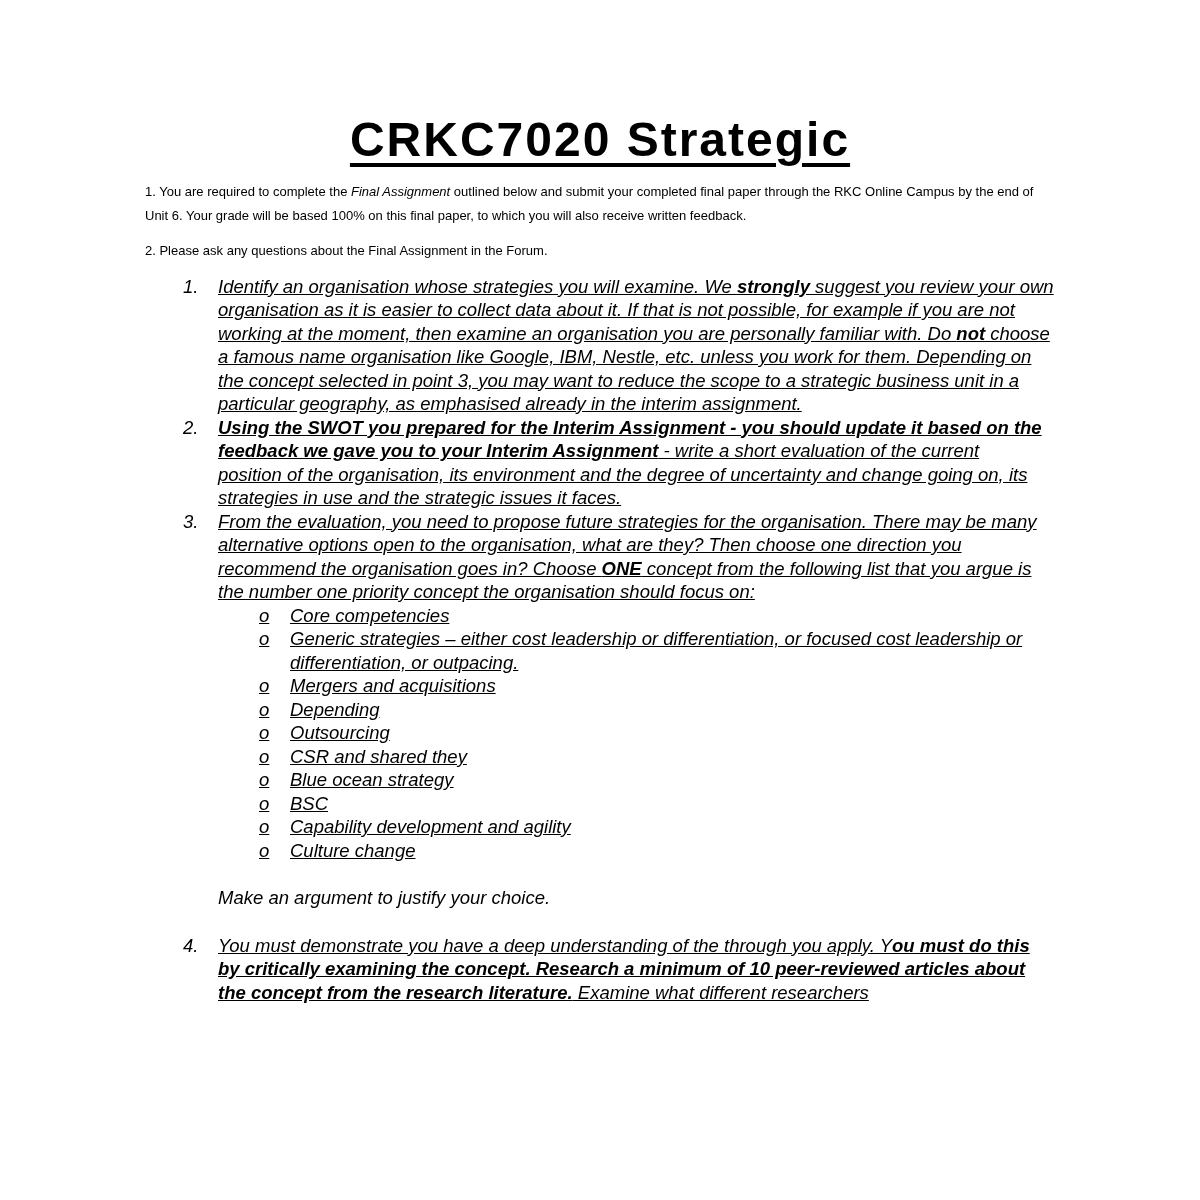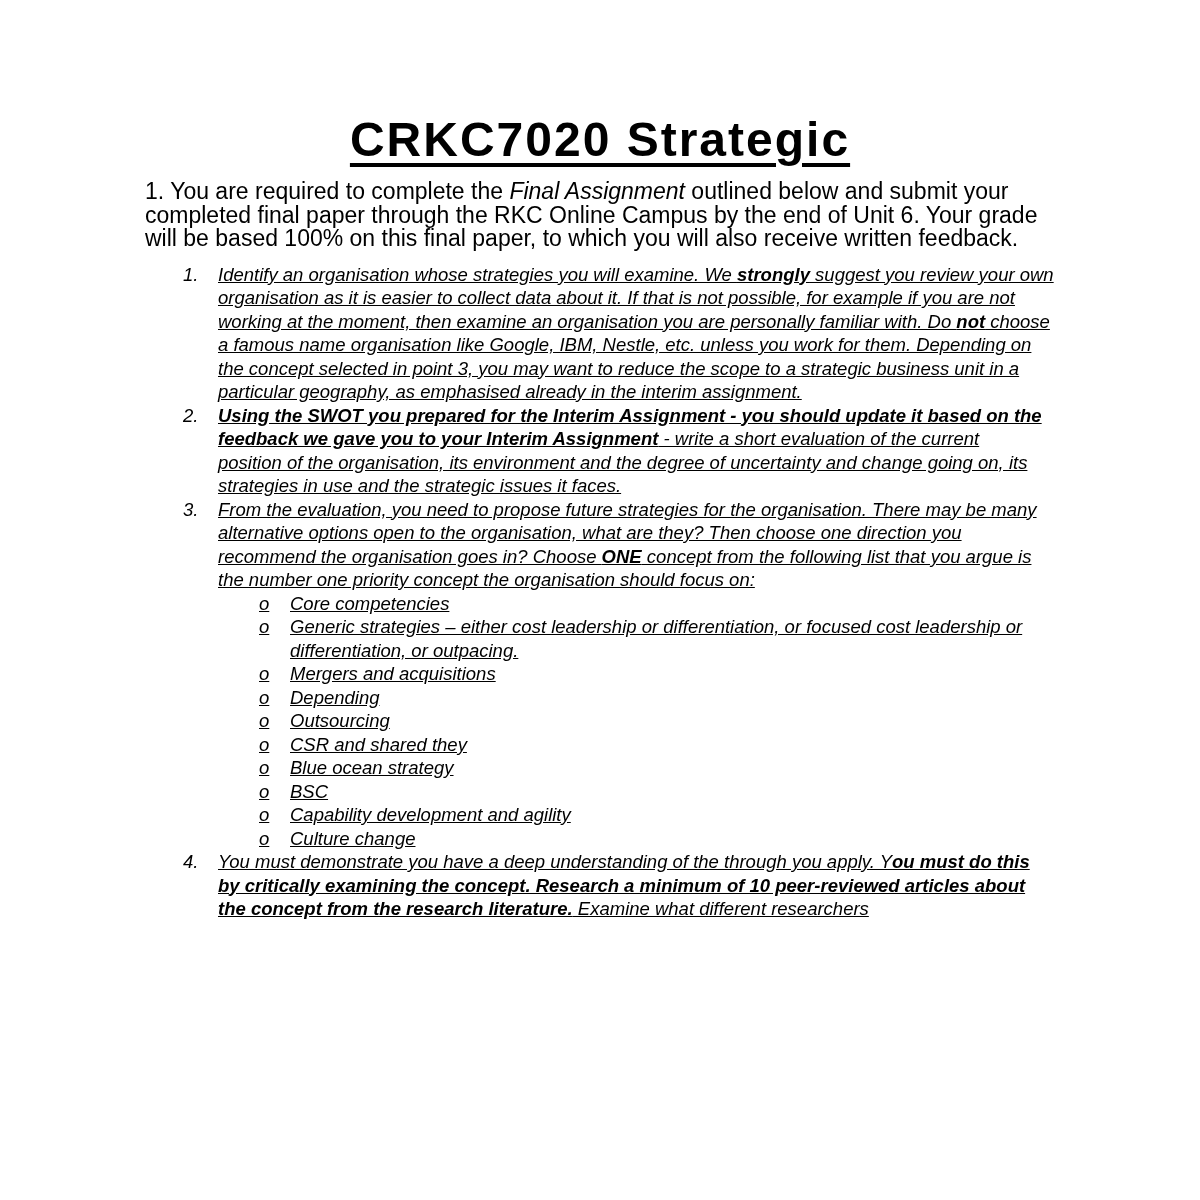--- a/index.html
+++ b/index.html
@@ -24,21 +24,21 @@
     letter-spacing: 2px;
   }
   .tline {
     display: block;
     text-decoration: underline;
     text-decoration-thickness: 4px;
     text-underline-offset: 7px;
   }
   .para {
     margin: 0 0 12px 0;
-    font-size: 23px;
+    font-size: 13px;
     line-height: 23.5px;
   }
   .para.actions { margin-bottom: 16px; }
   .olist {
     font-style: italic;
     font-size: 18.5px;
     line-height: 23.5px;
   }
   .oitem { display: flex; align-items: flex-start; }
   .num {
@@ -62,20 +62,21 @@
 </head>
 <body>
 
 <div class="page">
 
   <h1 class="title">
     <span class="tline">CRKC7020 Strategic</span>
   </h1>
 
   <p class="para"><span>1. You are required to complete the </span><span class="i">Final Assignment</span><span> outlined below and submit your completed final paper through the RKC Online Campus by the end of Unit 6.  Your grade will be based 100% on this final paper, to which you will also receive written feedback.</span></p>
+  <p class="para"><span>2.  Please ask any questions about the Final Assignment in the Forum.</span></p>
 
   <div class="olist">
 
     <div class="oitem">
       <span class="num">1.</span>
       <div class="itext"><span>Identify an organisation whose strategies you will examine. We </span><span class="b">strongly</span><span> suggest you review your own organisation as it is easier to collect data about it. If that is not possible, for example if you are not working at the moment, then examine an organisation you are personally familiar with. Do </span><span class="b">not</span><span> choose a famous name organisation like Google, IBM, Nestle, etc. unless you work for them. Depending on the concept selected in point 3, you may want to reduce the scope to a strategic business unit in a particular geography, as emphasised already in the interim assignment.</span></div>
     </div>
 
     <div class="oitem">
       <span class="num">2.</span>
@@ -124,20 +125,21 @@
             <div class="stext">Capability development and agility</div>
           </div>
           <div class="sitem">
             <span class="smark">o</span>
             <div class="stext">Culture change</div>
           </div>
         </div>
       </div>
     </div>
 
+    <div class="closing"><span>Make an argument to justify your choice.</span></div>
 
     <div class="oitem">
       <span class="num">4.</span>
       <div class="itext"><span>You must demonstrate you have a deep understanding of the through you apply. Y</span><span class="b">ou must do this by critically examining the concept. Research a minimum of 10 peer-reviewed articles about the concept from the research literature.</span><span>  Examine what different researchers</span></div>
     </div>
 
   </div>
 </div>
 
 </body></html>

